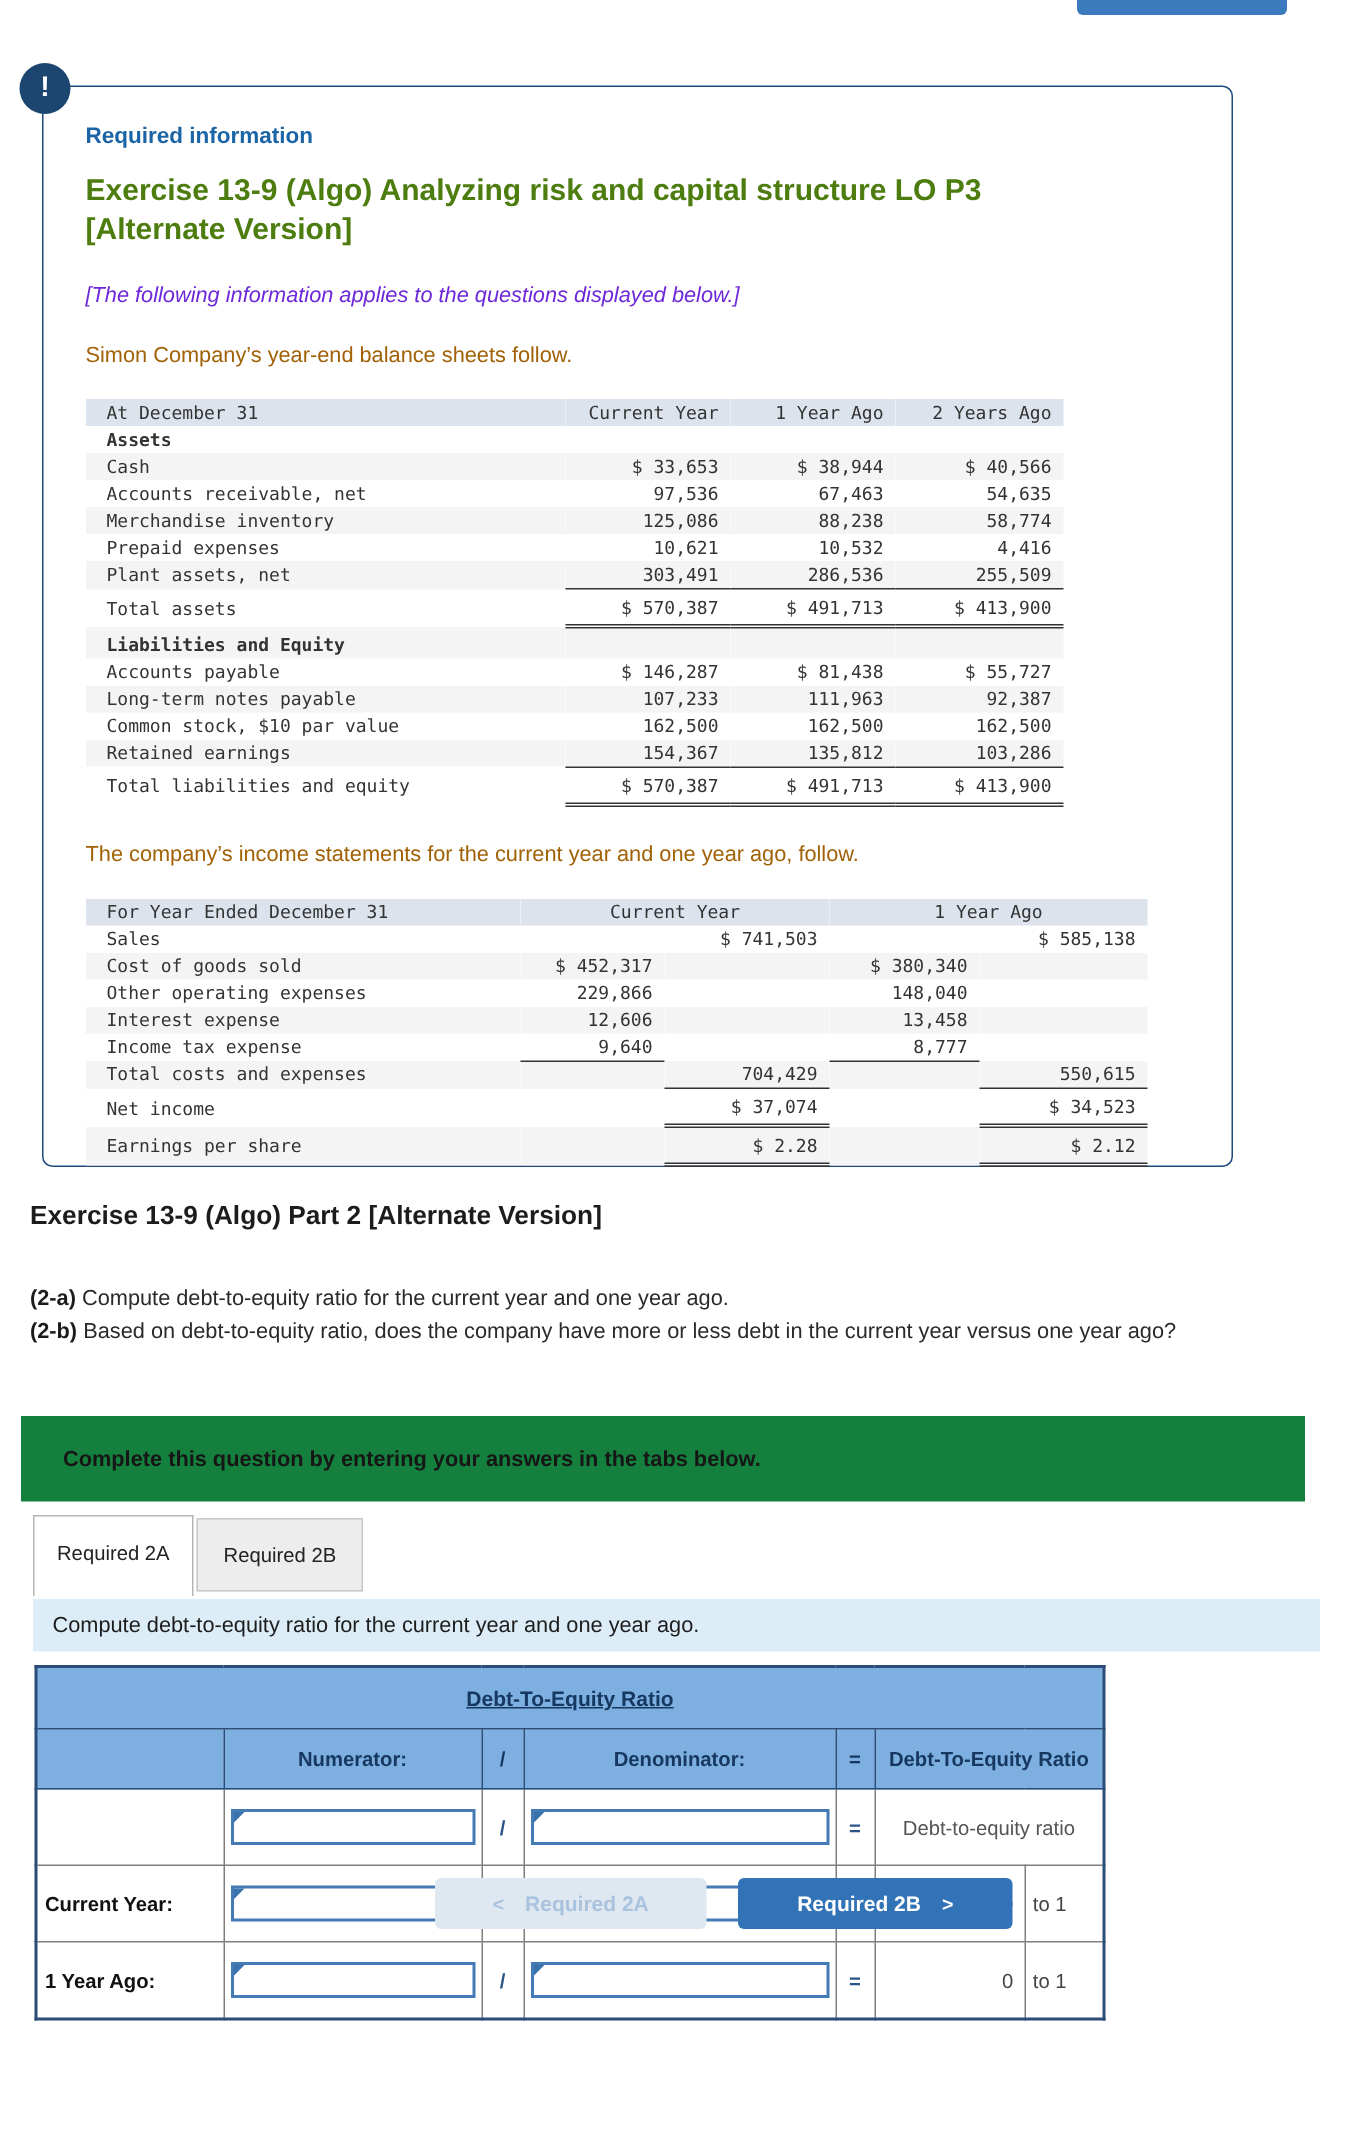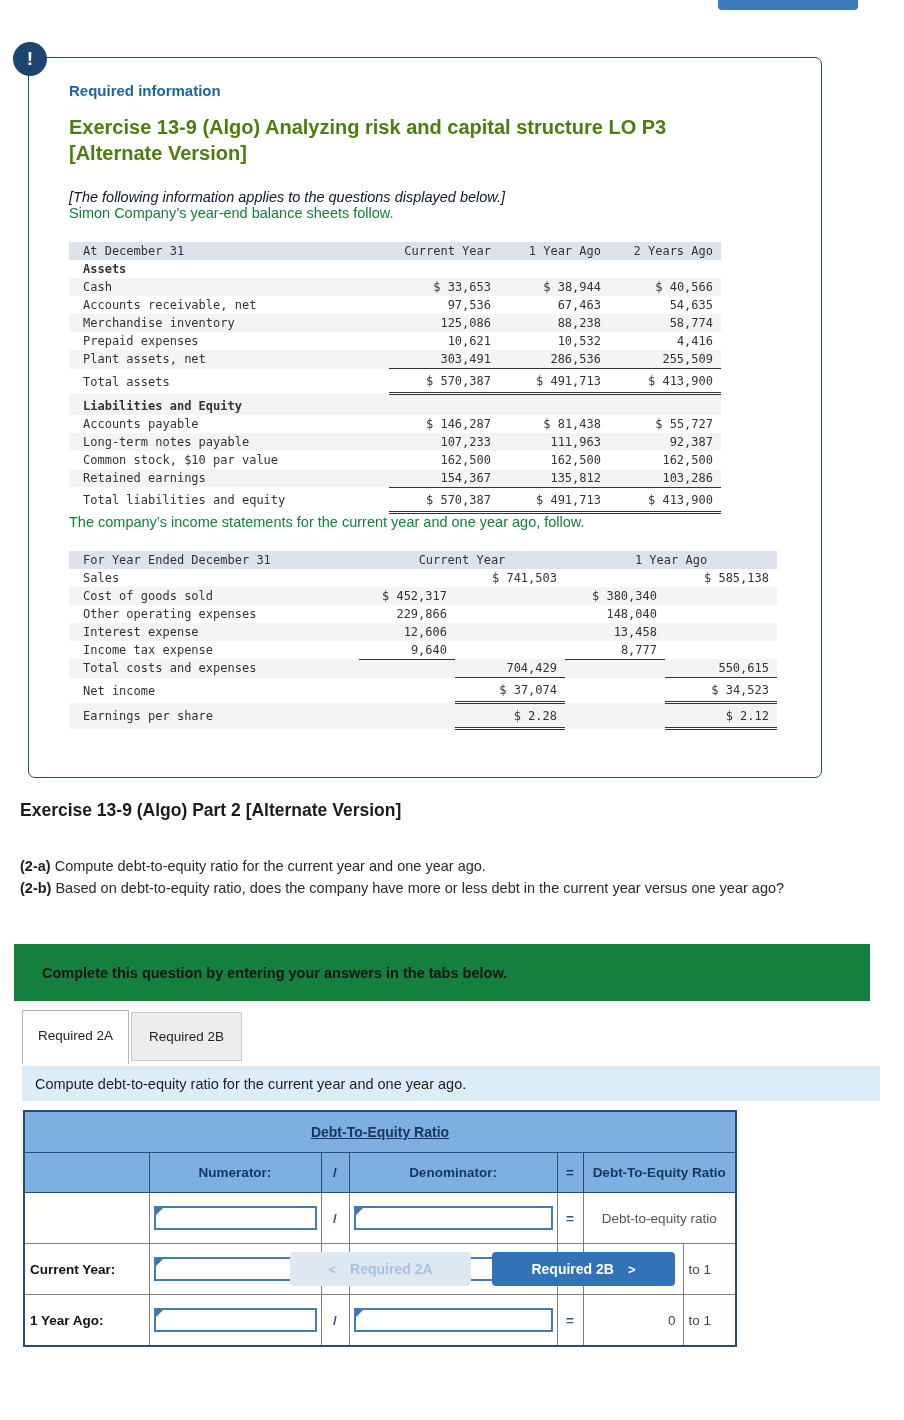--- a/index.html
+++ b/index.html
@@ -14,27 +14,27 @@
   .top-btn { position:absolute; left:718px; top:-22px; width:140px; height:32px;
     background:#3a7abd; border-radius:4px; }
 
   
   .alert-circle { position:absolute; left:13px; top:42px; width:34px; height:34px;
     border-radius:50%; background:#1c4670; color:#fff; font-weight:bold; font-size:19px;
     display:flex; align-items:center; justify-content:center; z-index:2; }
 
   
   .panel { position:absolute; left:28px; top:57px; width:794px; height:721px;
-    border:1px solid #1f4a7d; border-radius:7px; background:#fff; padding:24px 40px; }
+    border:1px solid #1f4a7d; border-radius:7px; background:#fff; padding:24px 28px; }
 
   .req-info { color:#1b65a7; font-weight:bold; font-size:15px; }
   .ex-title { font-size:20px; font-weight:bold; color:#4d7c0f; margin-top:15px;
     width:680px; line-height:1.3; }
-  .note { font-style:italic; font-size:14.5px; color:#0f172a; margin-top:23px; }
-  .intro { font-size:14.5px; color:#15803d; }
+  .note { font-style:italic; font-size:14.5px; color:#6d28d9; margin-top:23px; }
+  .intro { font-size:14.5px; color:#a16207; margin-top:24px; }
 
   
   table.fin { border-collapse:collapse; font-family:"DejaVu Sans Mono", monospace;
     font-size:12px; color:#333; margin-top:21px; table-layout:fixed; }
   table.fin td, table.fin th { padding:2px 8px 2px 8px; font-weight:normal;
     white-space:nowrap; overflow:hidden; }
   table.fin .lbl { text-align:left; padding-left:14px;margin-left:19px; }
   table.fin .num { text-align:right; }
   table.fin tr.hdr td { background:#dce3ed; }
   table.fin tr.stripe td { background:#f4f4f4; }

